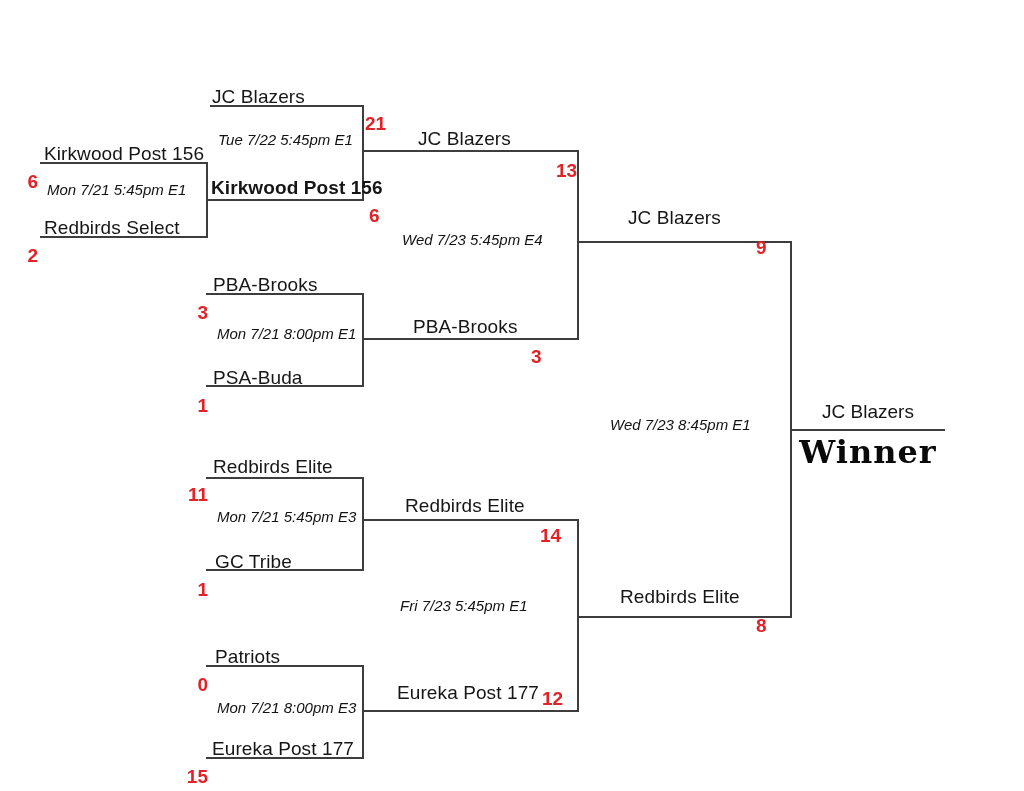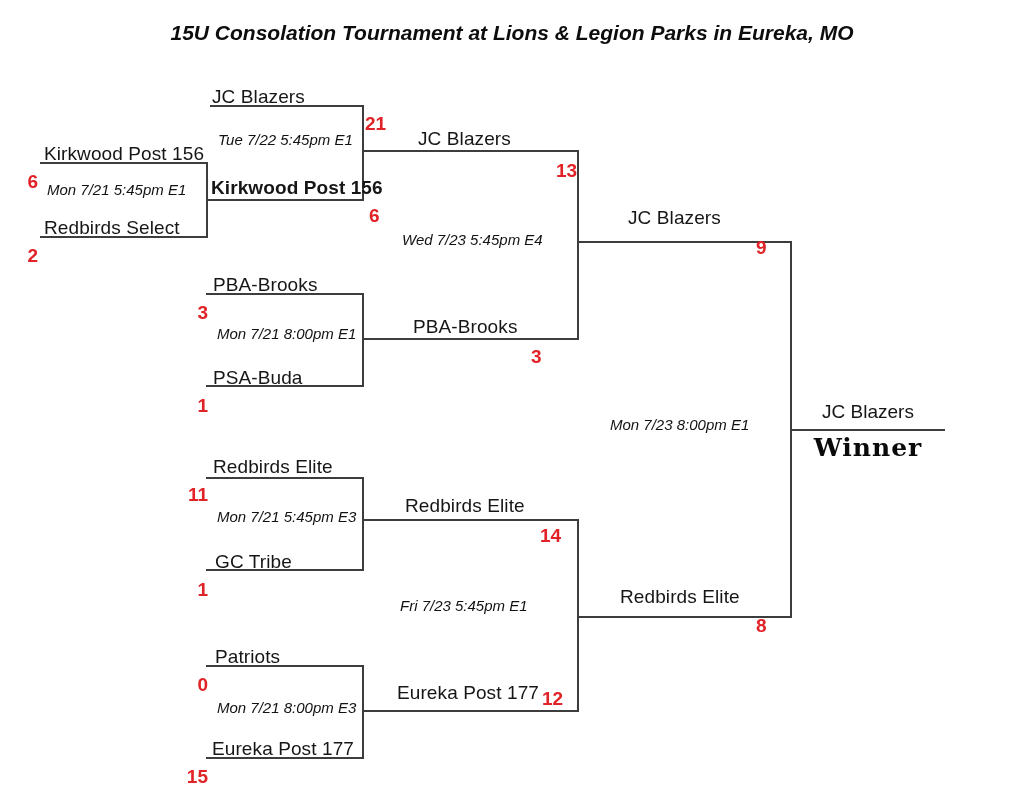--- a/index.html
+++ b/index.html
@@ -62,32 +62,31 @@
     color:var(--text);
     white-space:nowrap;
   }
   .winner-label{
     position:absolute;
     left:790px; width:156px;
     top:433px;
     text-align:center;
     font-family:"DejaVu Serif", serif;
     font-weight:bold;
-    font-size:25px;
+    font-size:32px;
     letter-spacing:1px;
     color:#0a0a0a;
     white-space:nowrap;
   }
 </style>
 </head>
 <body>
 
 <div class="stage">
 
-  <div class="title">15U Consolation Tournament at Lions &amp; Legion Parks in Eureka, MO</div>
 
   <div class="h" style="left:40px;top:162px;width:168px"></div>
   <div class="h" style="left:40px;top:236px;width:168px"></div>
   <div class="v" style="left:206px;top:162px;height:76px"></div>
   <div class="h" style="left:206px;top:199px;width:158px"></div>
 
   <div class="h" style="left:210px;top:105px;width:154px"></div>
   <div class="v" style="left:362px;top:105px;height:96px"></div>
   <div class="h" style="left:362px;top:150px;width:217px"></div>
 
@@ -156,17 +155,17 @@
 
   <div class="team" style="left:405px;top:495px">Redbirds Elite</div>
   <div class="score" style="left:540px;top:497px">14</div>
   <div class="time" style="left:400px;top:597px">Fri 7/23 5:45pm E1</div>
   <div class="team" style="left:397px;top:682px">Eureka Post 177</div>
   <div class="score" style="left:542px;top:660px">12</div>
 
   <div class="team" style="left:620px;top:586px">Redbirds Elite</div>
   <div class="score" style="left:756px;top:587px">8</div>
 
-  <div class="time" style="left:610px;top:416px">Mon 7/23 8:00pm E1</div>
+  <div class="time" style="left:610px;top:416px">Wed 7/23 8:45pm E1</div>
   <div class="champ-name">JC Blazers</div>
   <div class="winner-label">Winner</div>
 
 </div>
 
 </body></html>

